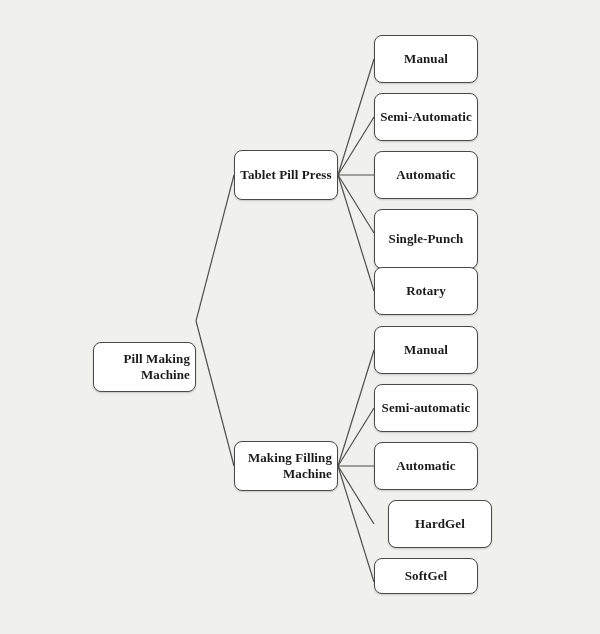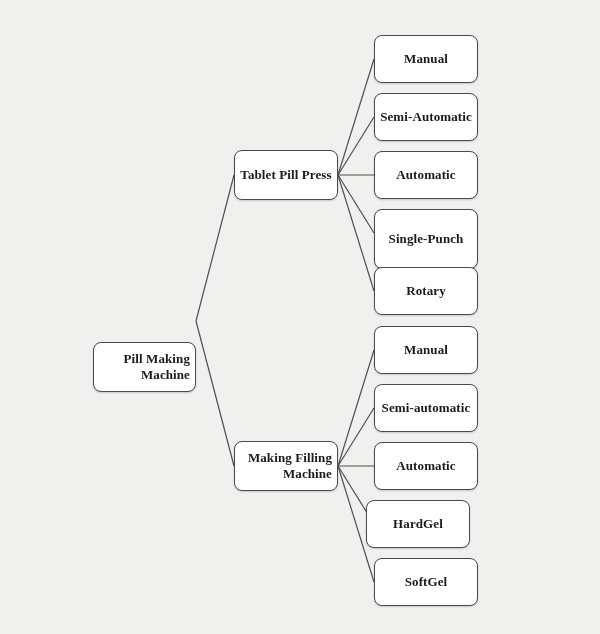--- a/index.html
+++ b/index.html
@@ -93,20 +93,20 @@
 
   <div class="node" style="left:374px;top:326px;width:104px;height:48px;">
     <span class="label">Manual</span>
   </div>
   <div class="node" style="left:374px;top:384px;width:104px;height:48px;">
     <span class="label">Semi-automatic</span>
   </div>
   <div class="node" style="left:374px;top:442px;width:104px;height:48px;">
     <span class="label">Automatic</span>
   </div>
-  <div class="node" style="left:366px;top:500px;width:104px;height:48px;">
+  <div class="node" style="left:388px;top:500px;width:104px;height:48px;">
     <span class="label">HardGel</span>
   </div>
-  <div class="node" style="left:374px;top:558px;width:104px;height:48px;">
+  <div class="node" style="left:374px;top:558px;width:104px;height:36px;">
     <span class="label">SoftGel</span>
   </div>
 
 </div>
 
 </body></html>

